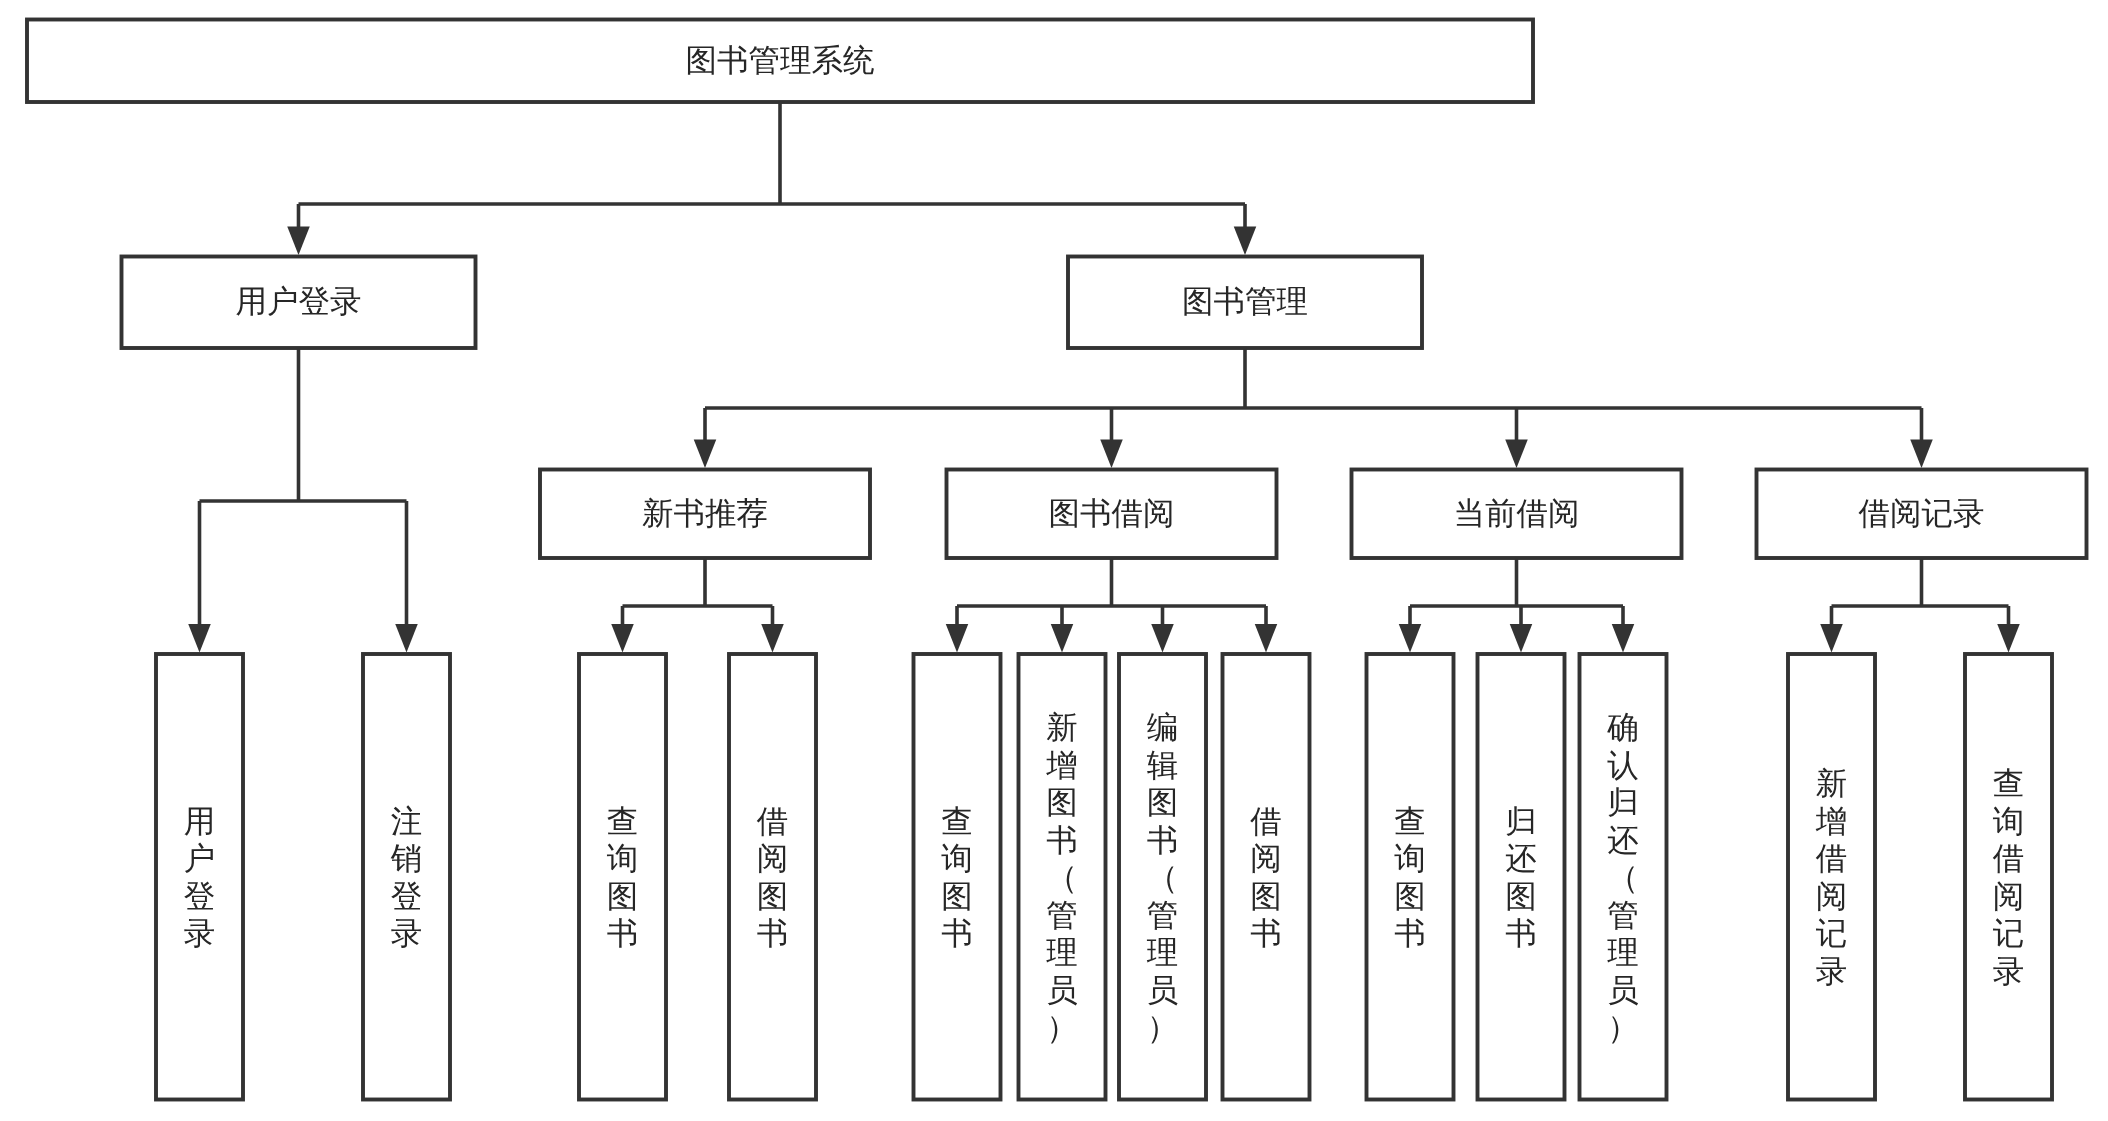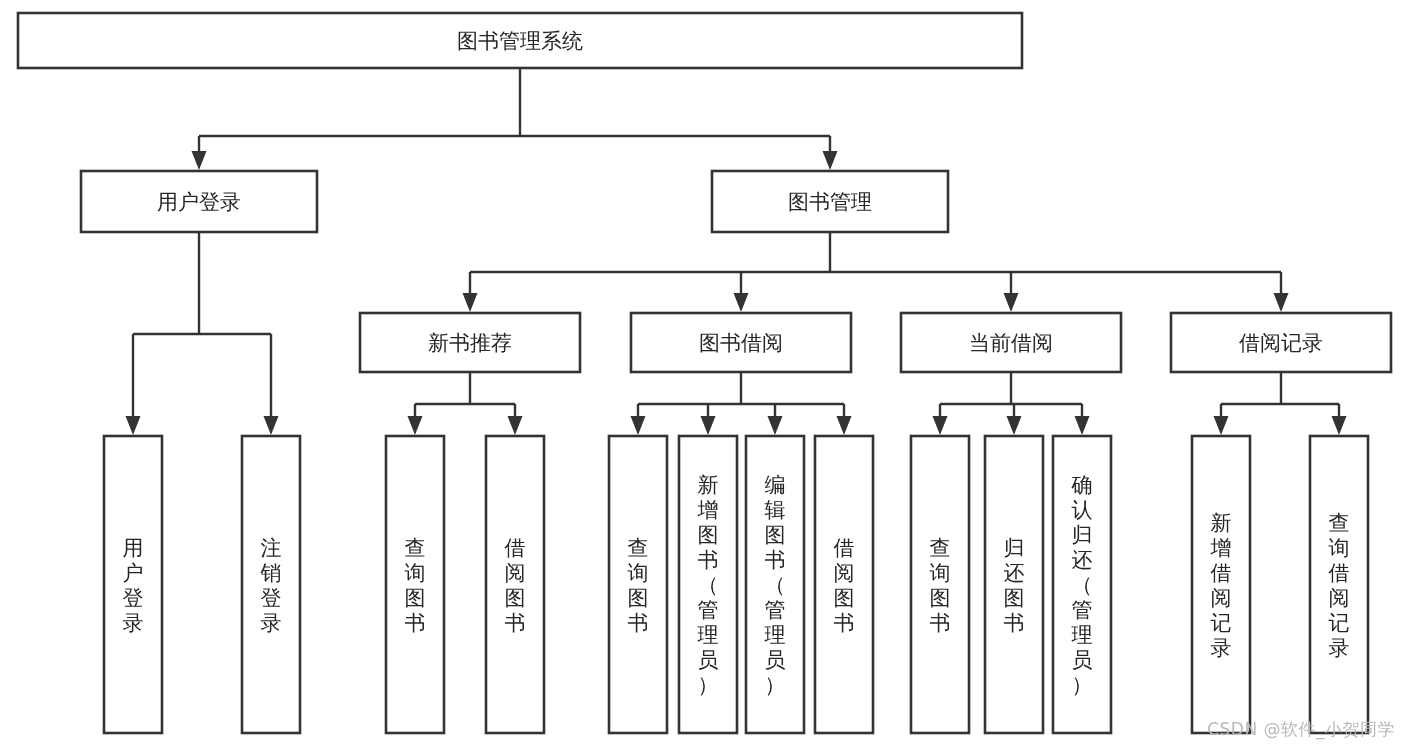--- a/index.html
+++ b/index.html
@@ -199,14 +199,13 @@
         <g>
           <rect x="1192" y="436" width="58" height="297" class="node-box"></rect>
           <text x="1221" y="529.5" class="node-label-v"><tspan x="1221" dy="0">新</tspan><tspan x="1221" dy="25">增</tspan><tspan x="1221" dy="25">借</tspan><tspan x="1221" dy="25">阅</tspan><tspan x="1221" dy="25">记</tspan><tspan x="1221" dy="25">录</tspan></text>
         </g>
         <g>
           <rect x="1310" y="436" width="58" height="297" class="node-box"></rect>
           <text x="1339" y="529.5" class="node-label-v"><tspan x="1339" dy="0">查</tspan><tspan x="1339" dy="25">询</tspan><tspan x="1339" dy="25">借</tspan><tspan x="1339" dy="25">阅</tspan><tspan x="1339" dy="25">记</tspan><tspan x="1339" dy="25">录</tspan></text>
         </g>
       </g>
   </svg>
-  <div class="watermark">CSDN @软件_小贺同学</div>
 </div>
 
 </body></html>

